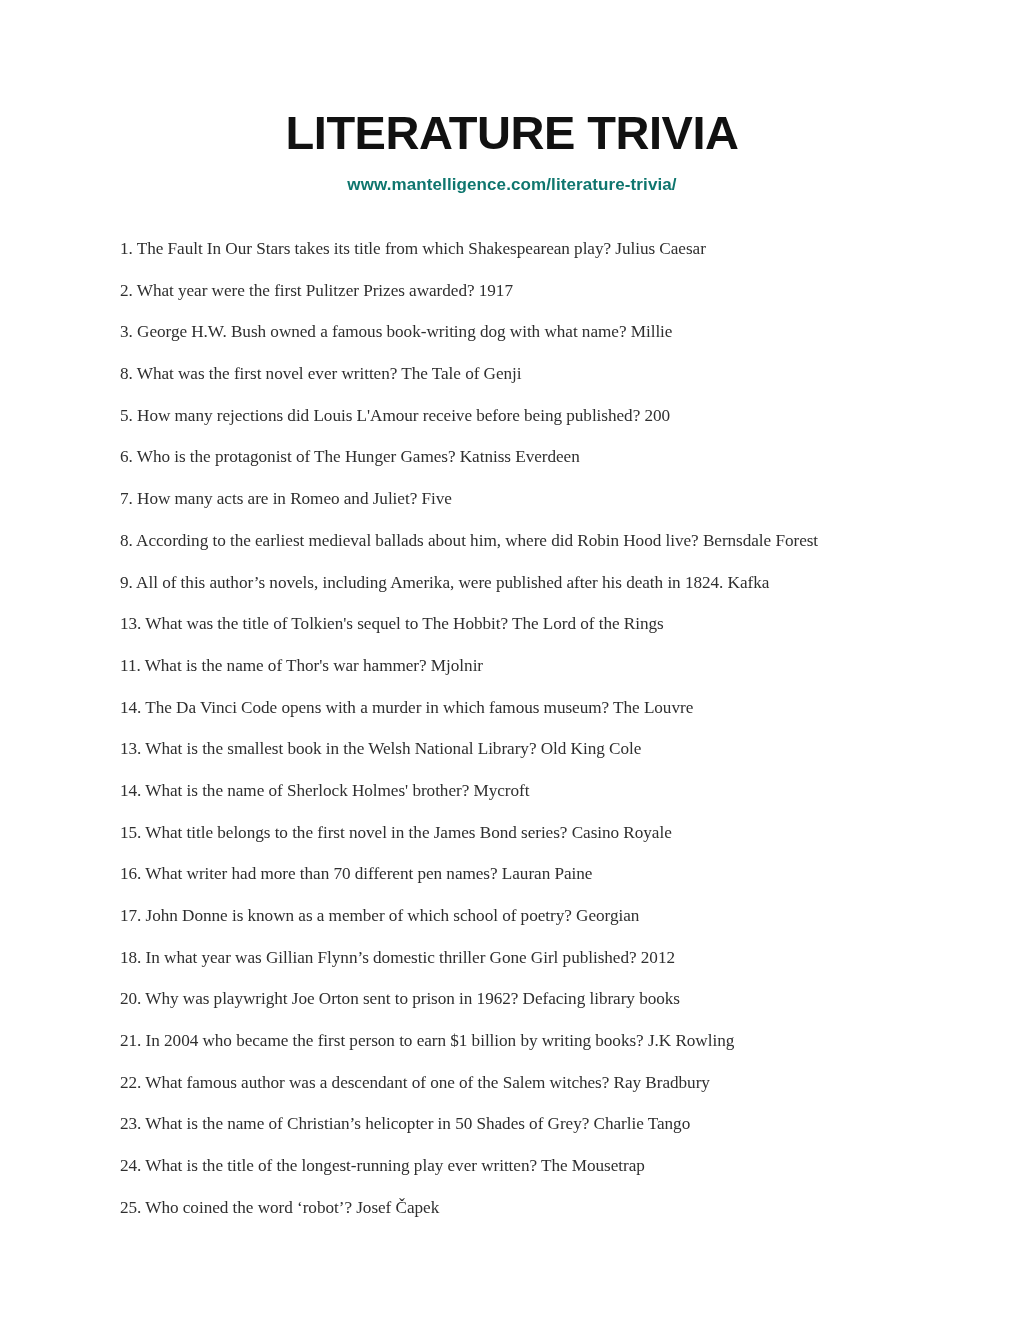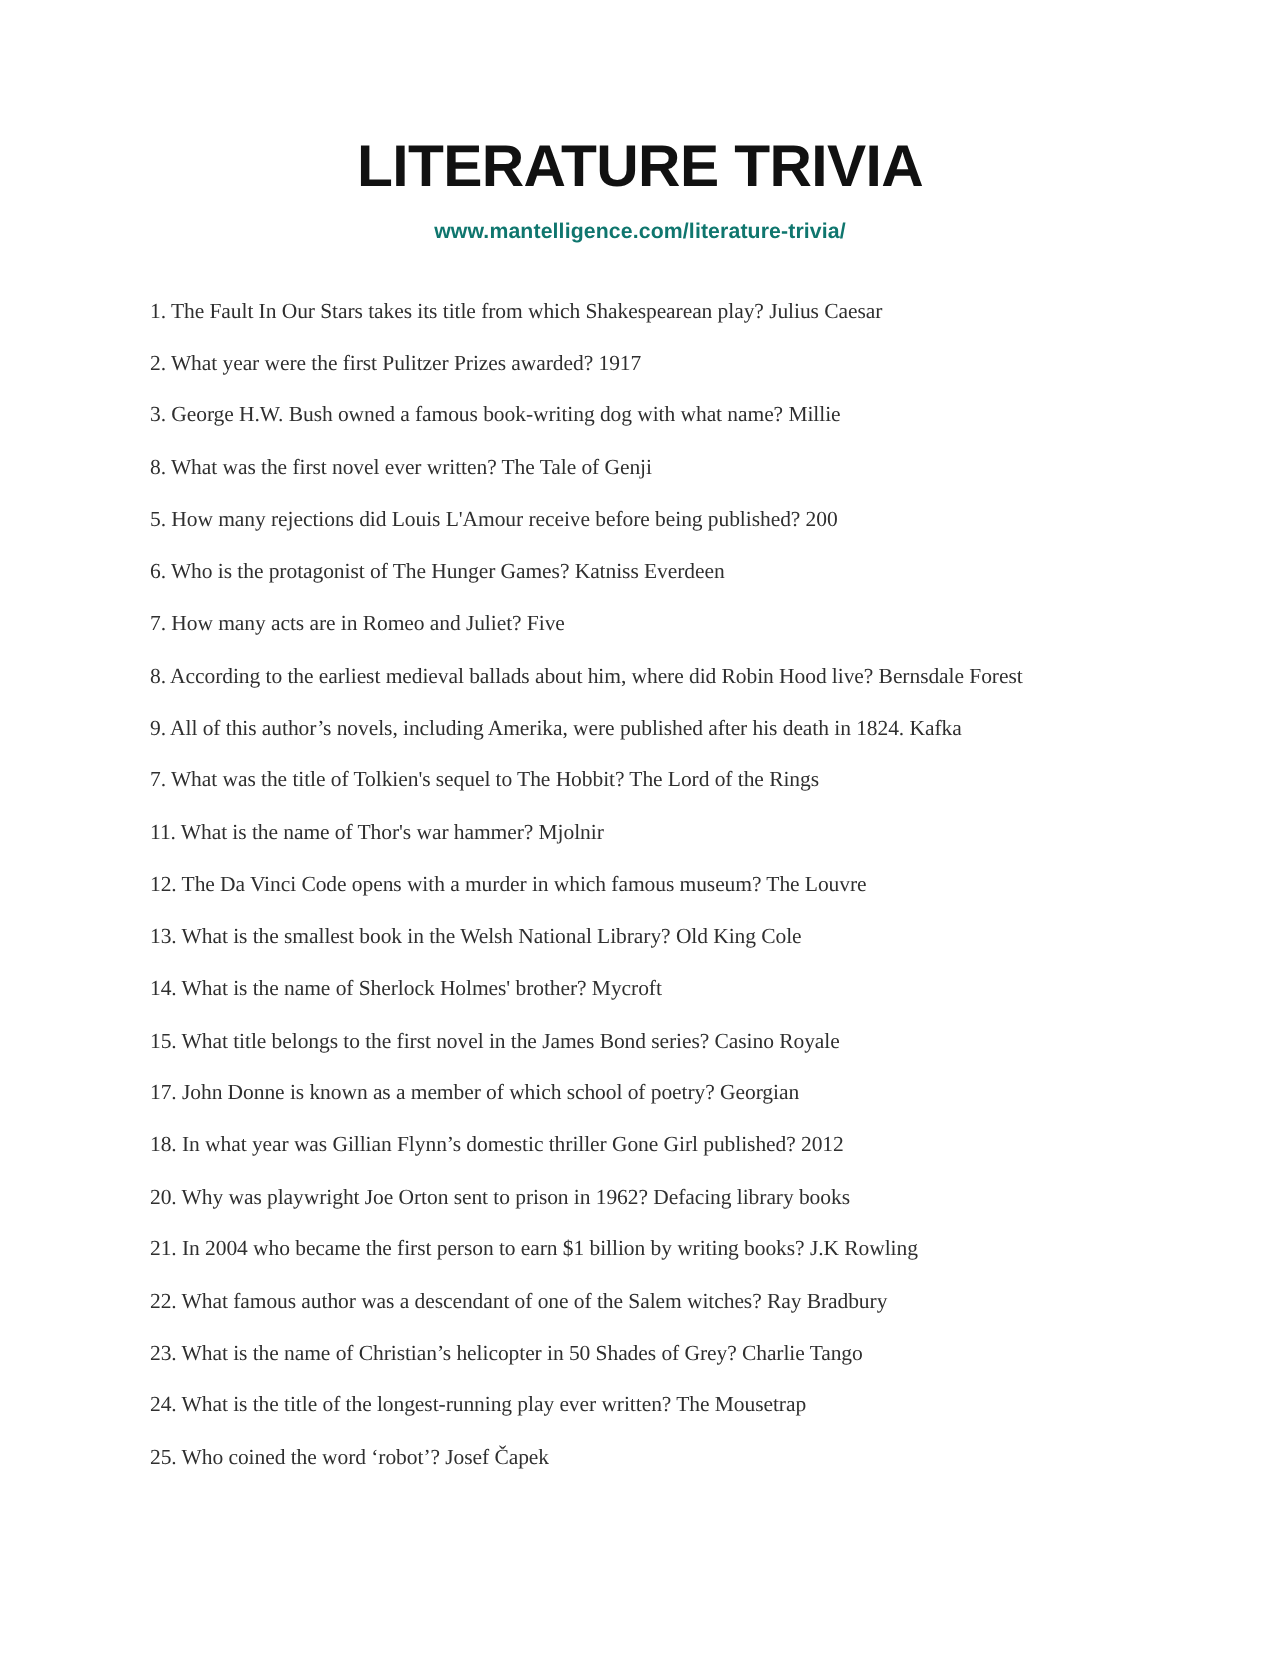--- a/index.html
+++ b/index.html
@@ -78,26 +78,27 @@
   <ol class="qa-list" id="qa-list">
       <li class="qa-item">1. The Fault In Our Stars takes its title from which Shakespearean play? Julius Caesar</li>
       <li class="qa-item">2. What year were the first Pulitzer Prizes awarded? 1917</li>
       <li class="qa-item">3. George H.W. Bush owned a famous book-writing dog with what name? Millie</li>
       <li class="qa-item">8. What was the first novel ever written? The Tale of Genji</li>
       <li class="qa-item">5. How many rejections did Louis L'Amour receive before being published? 200</li>
       <li class="qa-item">6. Who is the protagonist of The Hunger Games? Katniss Everdeen</li>
       <li class="qa-item">7. How many acts are in Romeo and Juliet? Five</li>
       <li class="qa-item">8. According to the earliest medieval ballads about him, where did Robin Hood live? Bernsdale Forest</li>
       <li class="qa-item">9. All of this author’s novels, including Amerika, were published after his death in 1824. Kafka</li>
-      <li class="qa-item">7. What was the title of Tolkien's sequel to The Hobbit? The Lord of the Rings</li>
+      <li class="qa-item">13. What was the title of Tolkien's sequel to The Hobbit? The Lord of the Rings</li>
       <li class="qa-item">11. What is the name of Thor's war hammer? Mjolnir</li>
-      <li class="qa-item">12. The Da Vinci Code opens with a murder in which famous museum? The Louvre</li>
+      <li class="qa-item">14. The Da Vinci Code opens with a murder in which famous museum? The Louvre</li>
       <li class="qa-item">13. What is the smallest book in the Welsh National Library? Old King Cole</li>
       <li class="qa-item">14. What is the name of Sherlock Holmes' brother? Mycroft</li>
       <li class="qa-item">15. What title belongs to the first novel in the James Bond series? Casino Royale</li>
+      <li class="qa-item">16. What writer had more than 70 different pen names? Lauran Paine</li>
       <li class="qa-item">17. John Donne is known as a member of which school of poetry? Georgian</li>
       <li class="qa-item">18. In what year was Gillian Flynn’s domestic thriller Gone Girl published? 2012</li>
       <li class="qa-item">20. Why was playwright Joe Orton sent to prison in 1962? Defacing library books</li>
       <li class="qa-item">21. In 2004 who became the first person to earn $1 billion by writing books? J.K Rowling</li>
       <li class="qa-item">22. What famous author was a descendant of one of the Salem witches? Ray Bradbury</li>
       <li class="qa-item">23. What is the name of Christian’s helicopter in 50 Shades of Grey? Charlie Tango</li>
       <li class="qa-item">24. What is the title of the longest-running play ever written? The Mousetrap</li>
       <li class="qa-item">25. Who coined the word ‘robot’? Josef Čapek</li>
     </ol>
 

